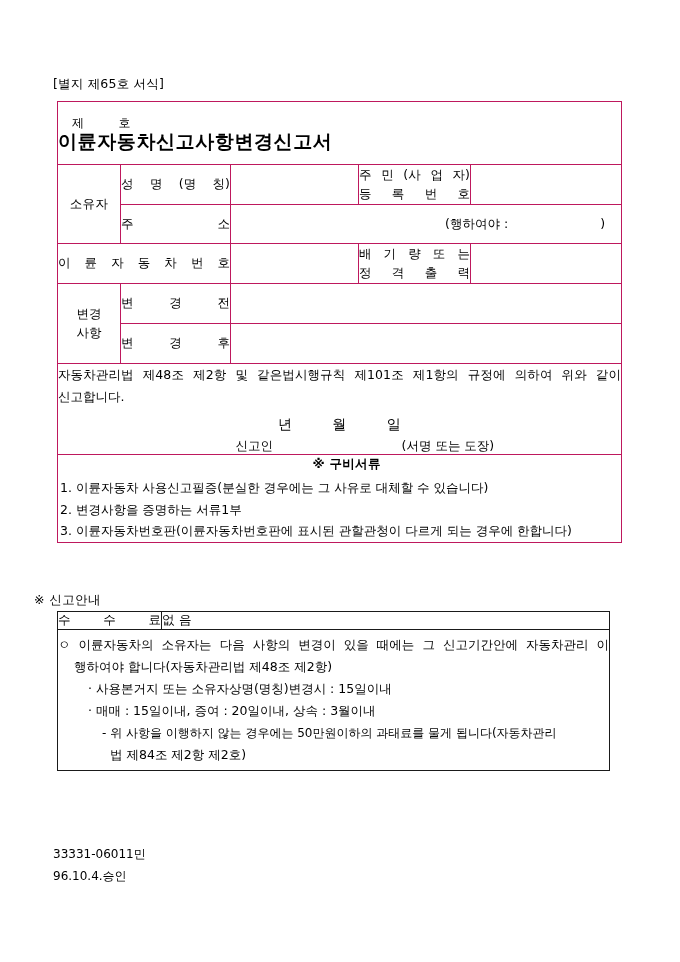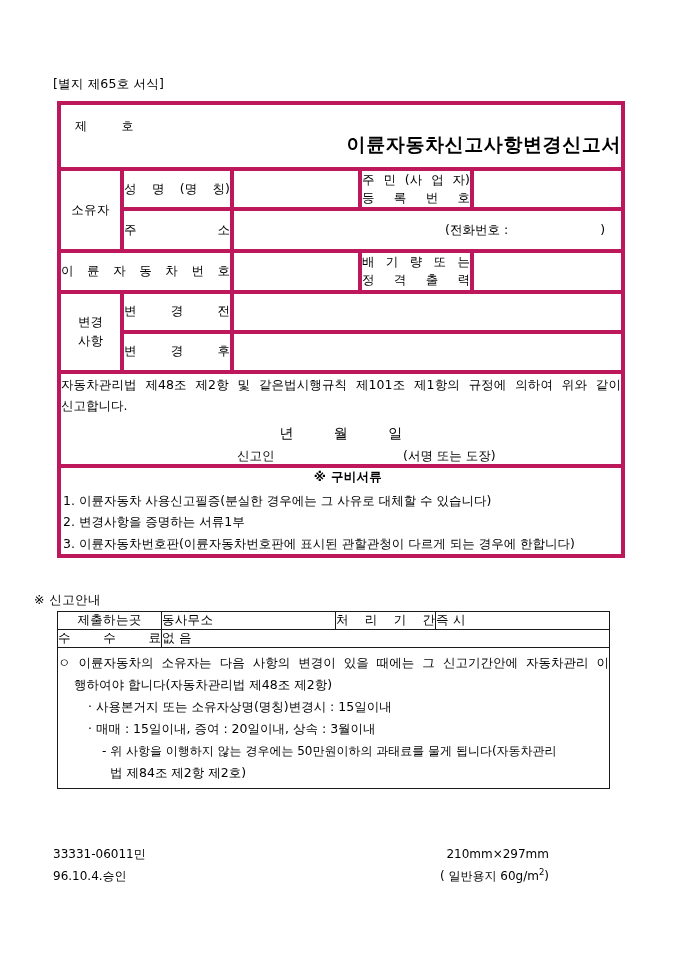--- a/index.html
+++ b/index.html
@@ -39,21 +39,21 @@
   
   .main-table {
     position: absolute;
     left: 57px;
     top: 101px;
     width: 564px;
     border-collapse: collapse;
     table-layout: fixed;
   }
   .main-table td {
-    border: 4px solid #be185d;
+    border: 1px solid #be185d;
     padding: 0;
     vertical-align: middle;
     font-size: 12.5px;
     line-height: 1.45;
     margin-left: 28px;
   }
 
   
   .title-cell {
     height: 62px;
@@ -65,21 +65,21 @@
     top: 13px;
     font-size: 12px;
     letter-spacing: 0.5px;
   }
   .doc-no .sp { display: inline-block; width: 34px; }
   .doc-title {
     position: absolute;
     left: 0;
     right: 0;
     top: 26px;
-    text-align: right;
+    text-align: left;
     font-size: 19px;
     font-weight: bold;
     letter-spacing: 0.6px;
     font-family: "DejaVu Serif", "Liberation Serif", serif;
   }
 
   
   .lbl {
     text-align: center;
     font-size: 12.5px;
@@ -316,21 +316,21 @@
       <td class="lbl-two">
         <div>주 민 (사 업 자)</div>
         <div>등 록 번 호</div>
       </td>
       <td class="val-cell"></td>
     </tr>
 
     <tr class="h-row-sm">
       <td class="lbl-spread">주        소</td>
       <td colspan="3" class="phone-cell">
-        <div class="phone-text"><span>(전화번호 :</span><span class="gap"></span><span>)</span></div>
+        <div class="phone-text"><span>(행하여야 :</span><span class="gap"></span><span>)</span></div>
       </td>
     </tr>
 
     <tr class="h-row">
       <td colspan="2" class="lbl-spread">이 륜 자 동 차 번 호</td>
       <td class="val-cell"></td>
       <td class="lbl-two">
         <div>배 기 량 또 는</div>
         <div>정 격 출 력</div>
       </td>
@@ -378,26 +378,20 @@
 
   <table class="notice-table">
     <colgroup>
       <col style="width:104px">
       <col style="width:174px">
       <col style="width:100px">
       <col style="width:174px">
     </colgroup>
 
     <tbody>
-        <tr>
-      <td class="n-lbl">제출하는곳</td>
-      <td class="n-val">동사무소</td>
-      <td class="n-lbl-spread">처 리 기 간</td>
-      <td class="n-val">즉      시</td>
-    </tr>
 
     <tr>
       <td class="n-lbl-spread">수   수   료</td>
       <td colspan="3" class="n-val">없      음</td>
     </tr>
 
     <tr>
       <td colspan="4" class="guide-cell">
         <div class="g-l1"><span>ㅇ</span> <span>이륜자동차의 소유자는 다음 사항의 변경이 있을 때에는 그 신고기간안에 자동차관리 이</span></div>
         <div class="g-l1b">행하여야 합니다(자동차관리법 제48조 제2항)</div>
@@ -407,18 +401,14 @@
         <div class="g-dash-cont">법 제84조 제2항 제2호)</div>
       </td>
     </tr>
   </tbody>
     </table>
 
   <div class="footer-left">
     <div>33331-06011민</div>
     <div>96.10.4.승인</div>
   </div>
-  <div class="footer-right">
-    <div>210mm×297mm</div>
-    <div><span>( 일반용지  60g/m</span><sup>2</sup><span>)</span></div>
-  </div>
 
 </div>
 
 </body></html>

